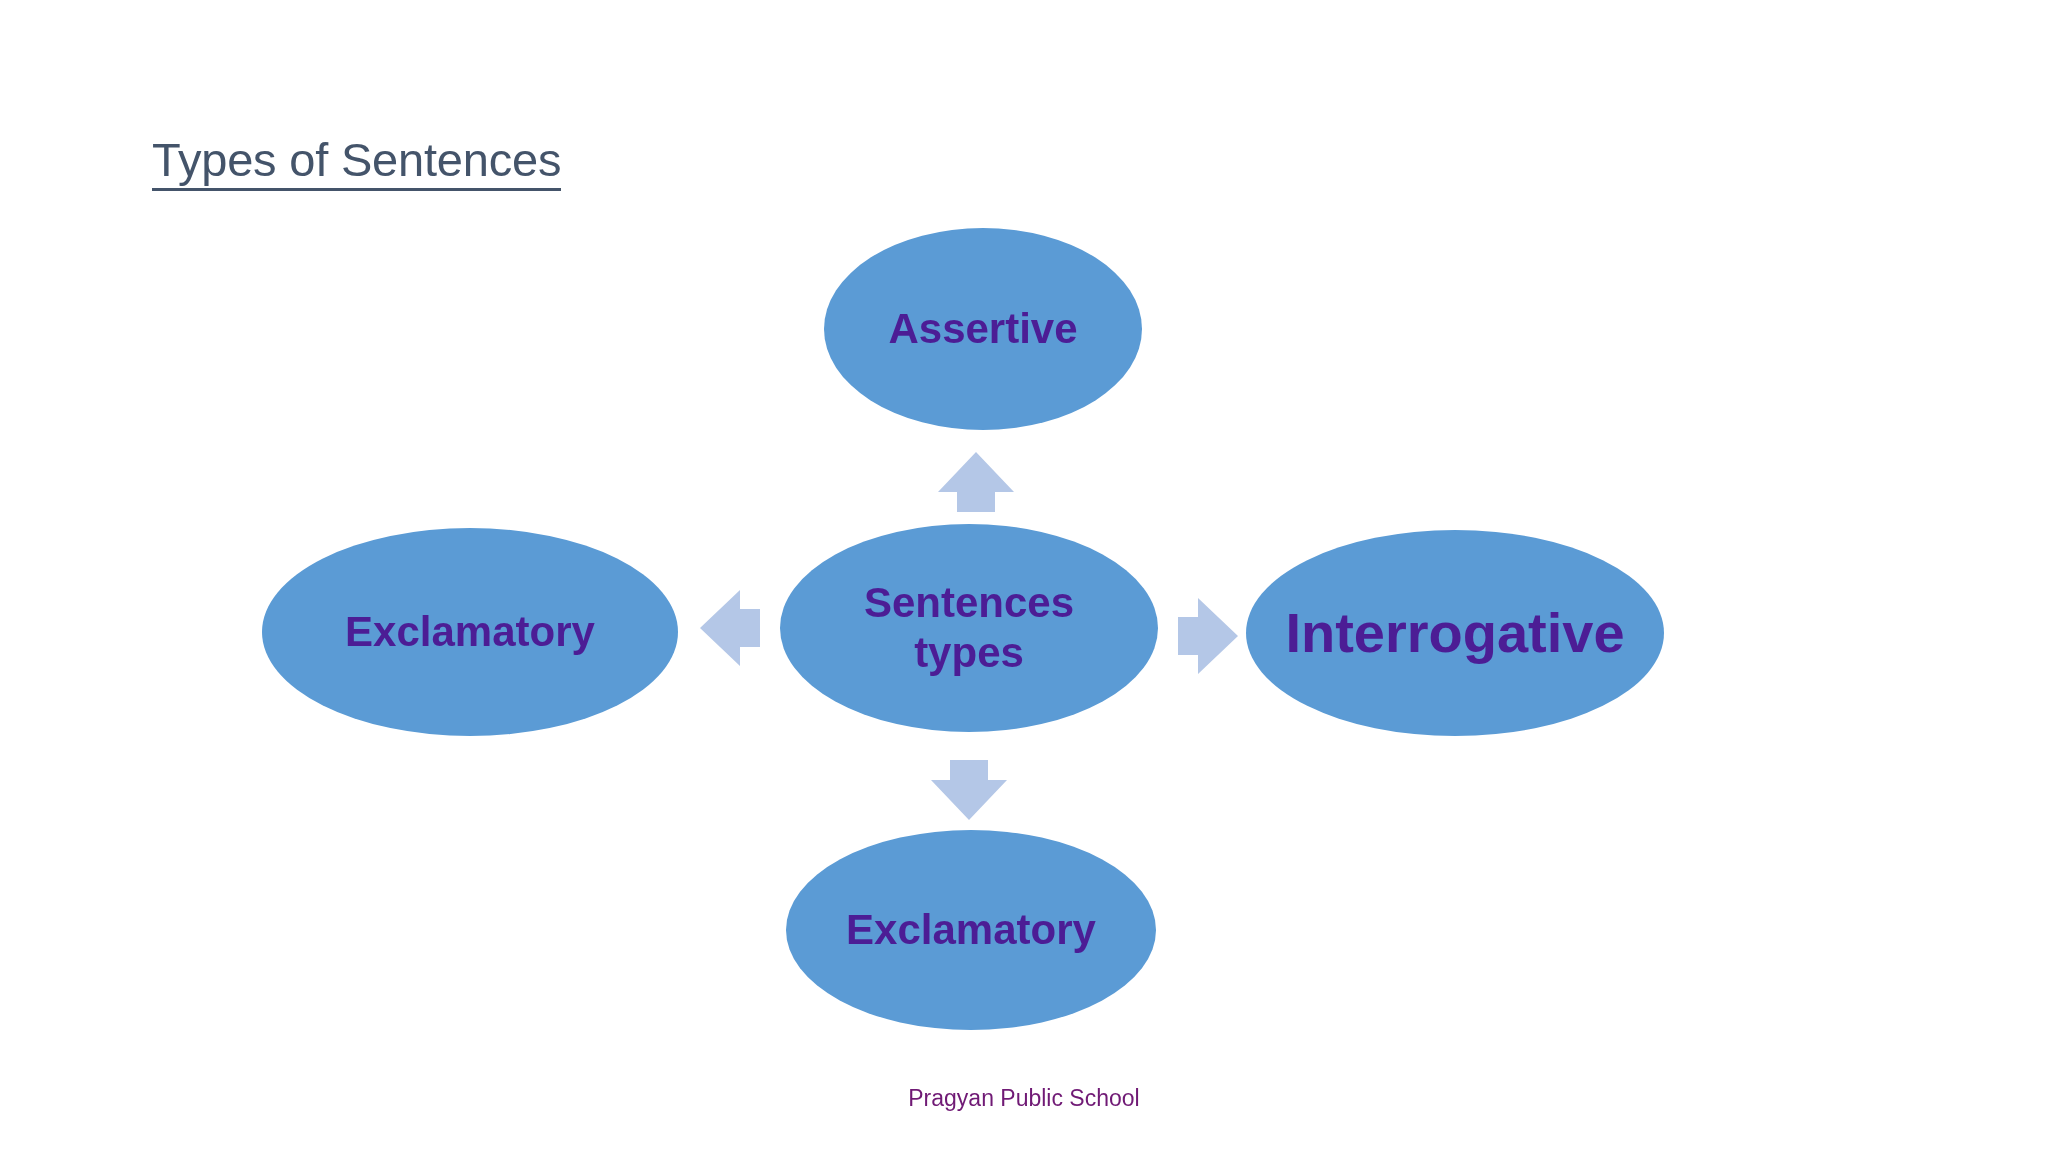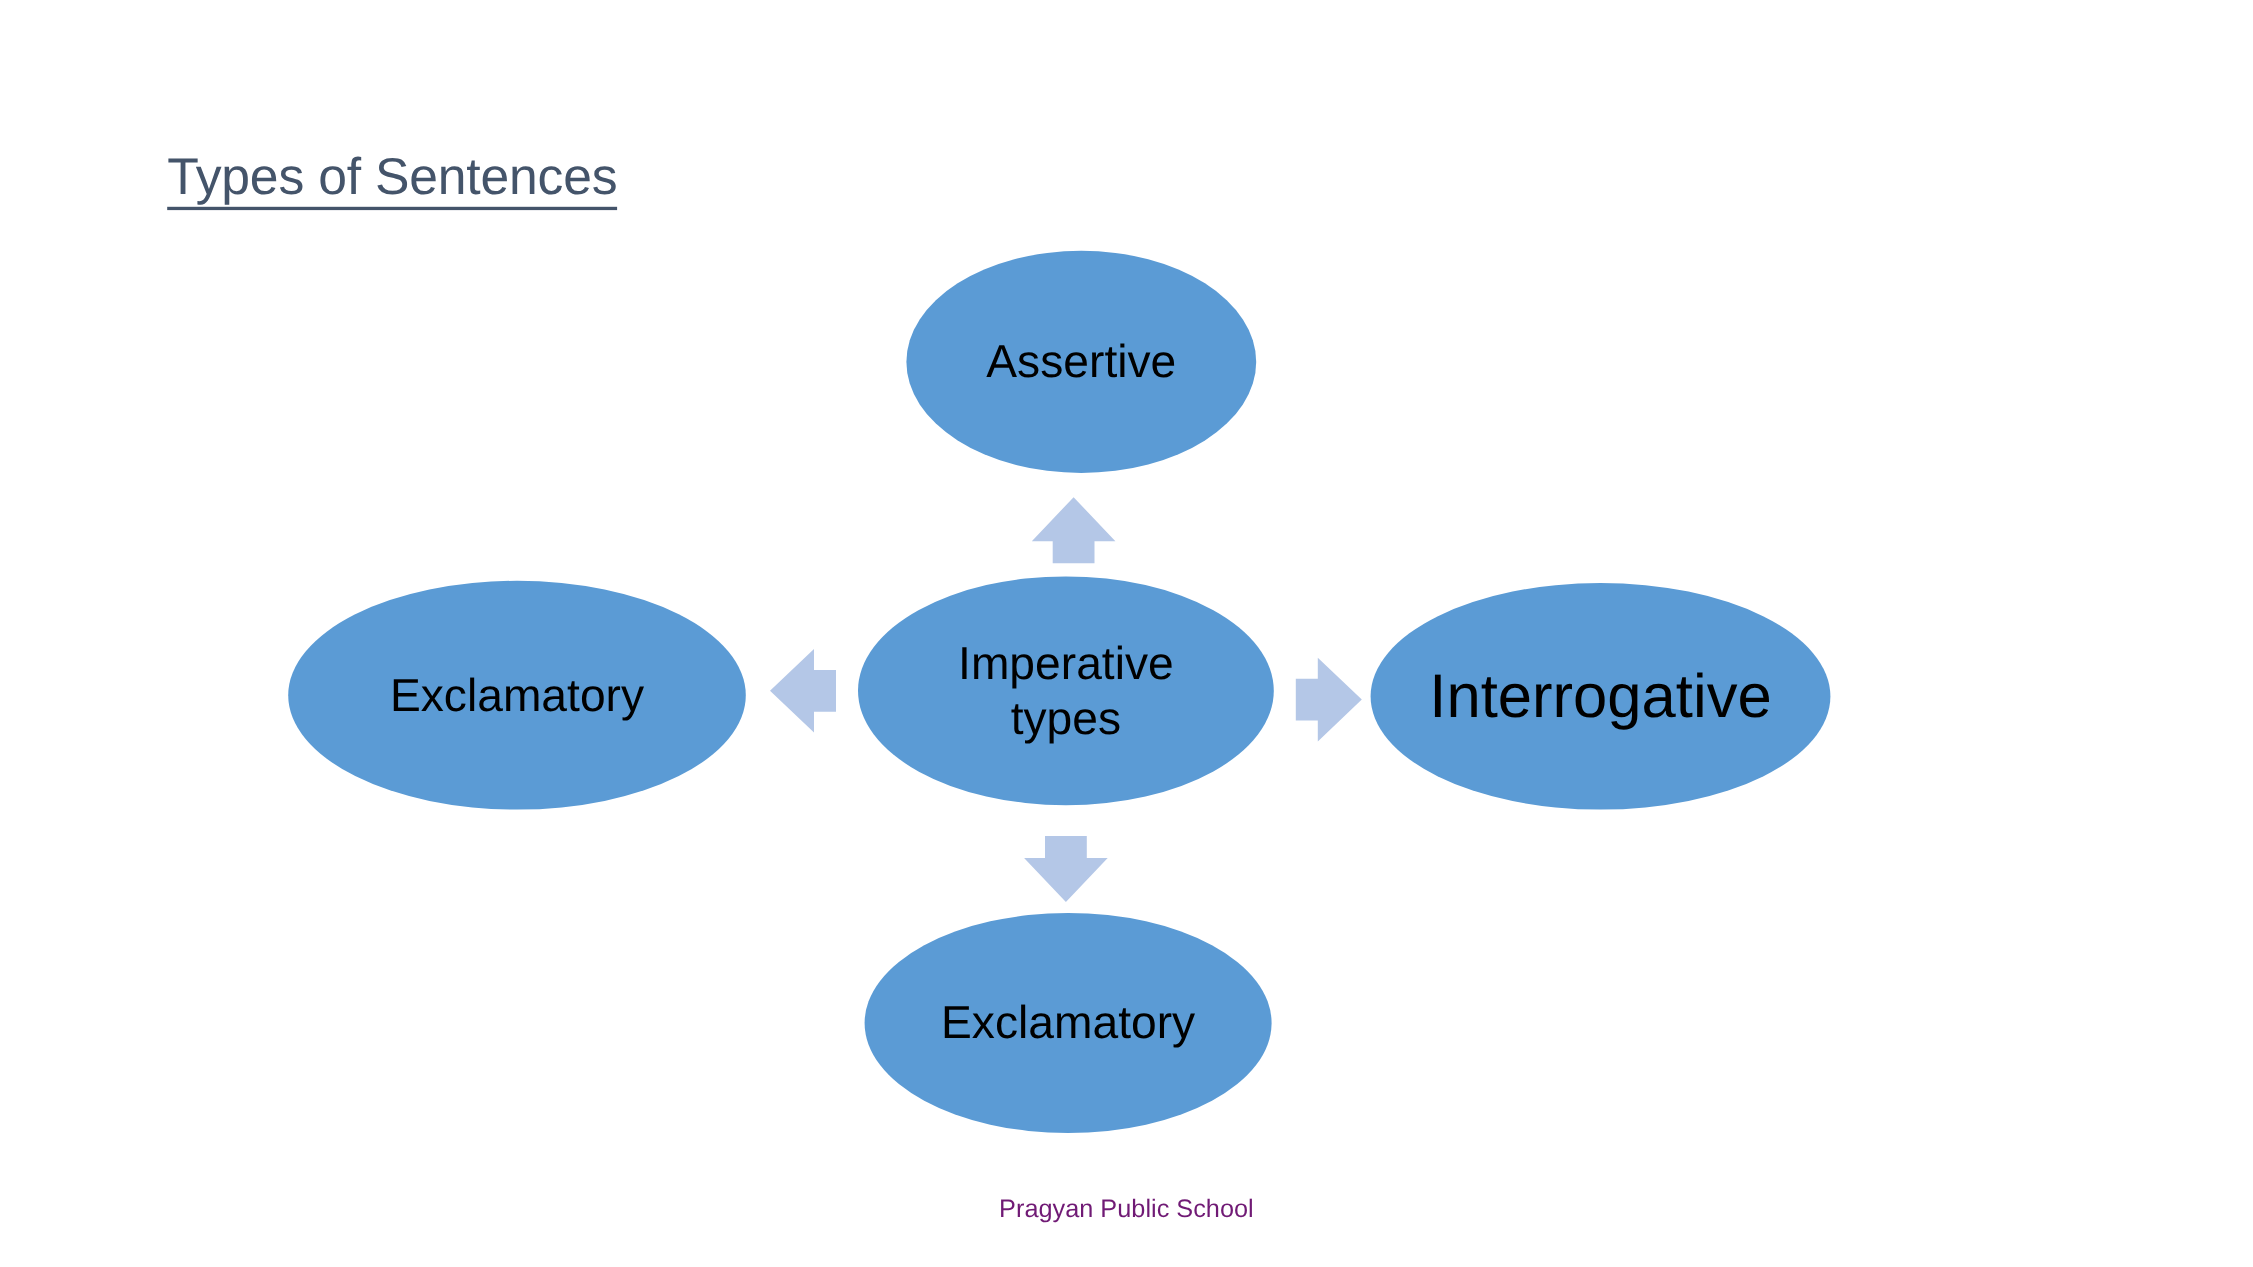--- a/index.html
+++ b/index.html
@@ -53,23 +53,23 @@
   .node {
     position: absolute;
     display: flex;
     align-items: center;
     justify-content: center;
     border-radius: 50%;
     box-sizing: border-box;
     text-align: center;
   }
   .node-label {
-    color: #000000;
+    color: #4c1d95;
     font-family: "Liberation Sans", sans-serif;
-    font-weight: 400;
+    font-weight: 700;
     line-height: 1.18;
     padding: 0 26px;
     white-space: pre-line;
   }
 
   #node-assertive {
     left: 824px;  top: 228px;  width: 318px; height: 202px;
   }
   #node-assertive .node-label { font-size: 42px; }
 
@@ -154,21 +154,21 @@
 
     <div class="node" id="node-assertive" style="background:#5B9BD5;">
       <span class="node-label">Assertive</span>
     </div>
 
     <div class="node" id="node-exclamatory" style="background:#5B9BD5;">
       <span class="node-label">Exclamatory</span>
     </div>
 
     <div class="node" id="node-center" style="background:#5B9BD5;">
-      <span class="node-label">Imperative
+      <span class="node-label">Sentences
 types</span>
     </div>
 
     <div class="node" id="node-interrogative" style="background:#5B9BD5;">
       <span class="node-label">Interrogative</span>
     </div>
 
     <div class="node" id="node-imperative" style="background:#5B9BD5;">
       <span class="node-label">Exclamatory</span>
     </div>

